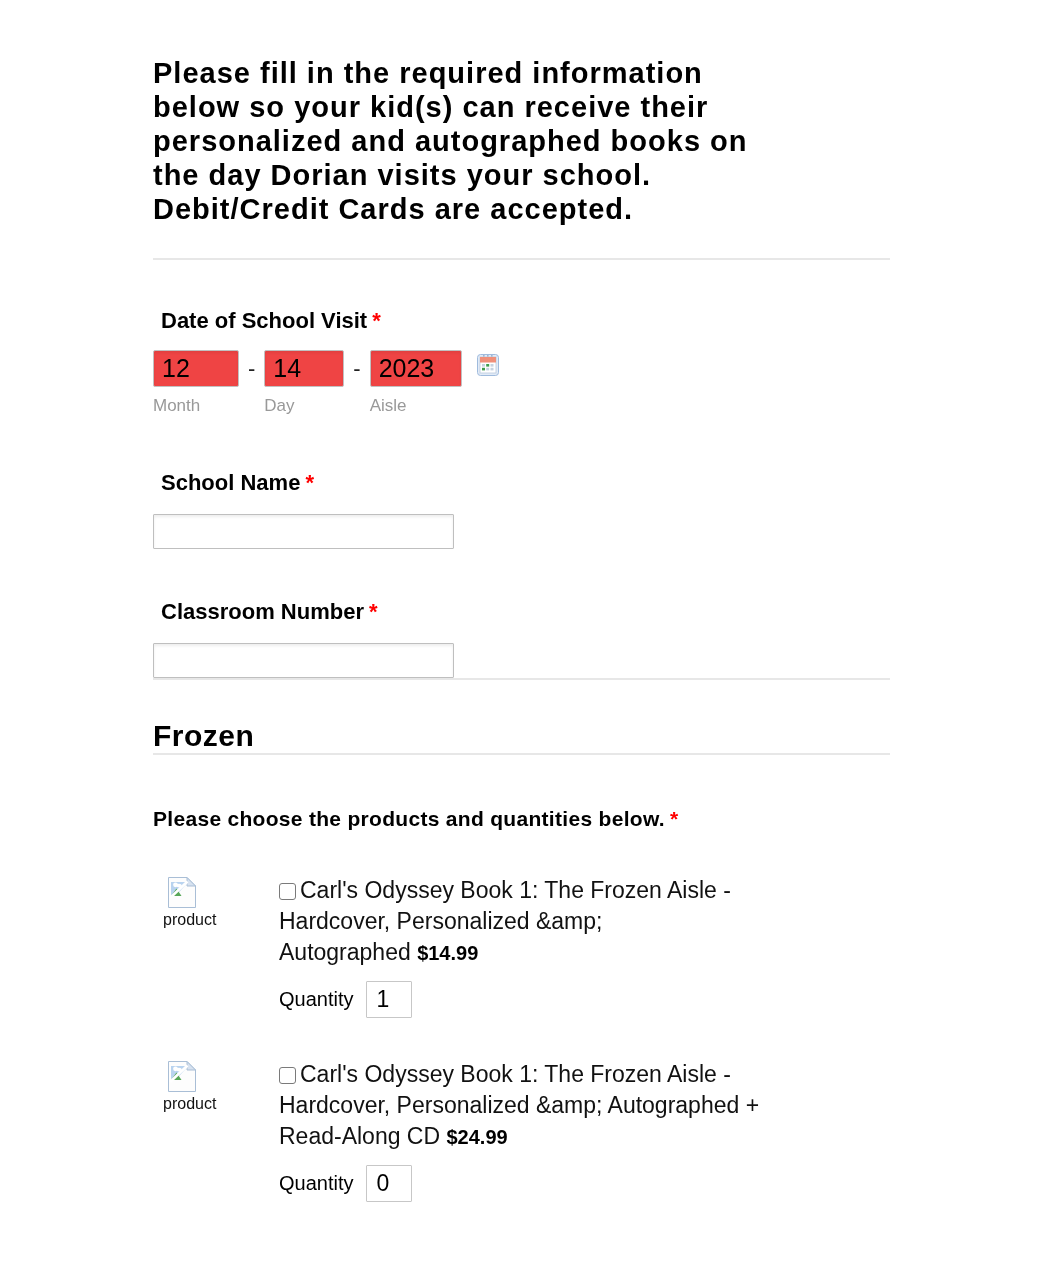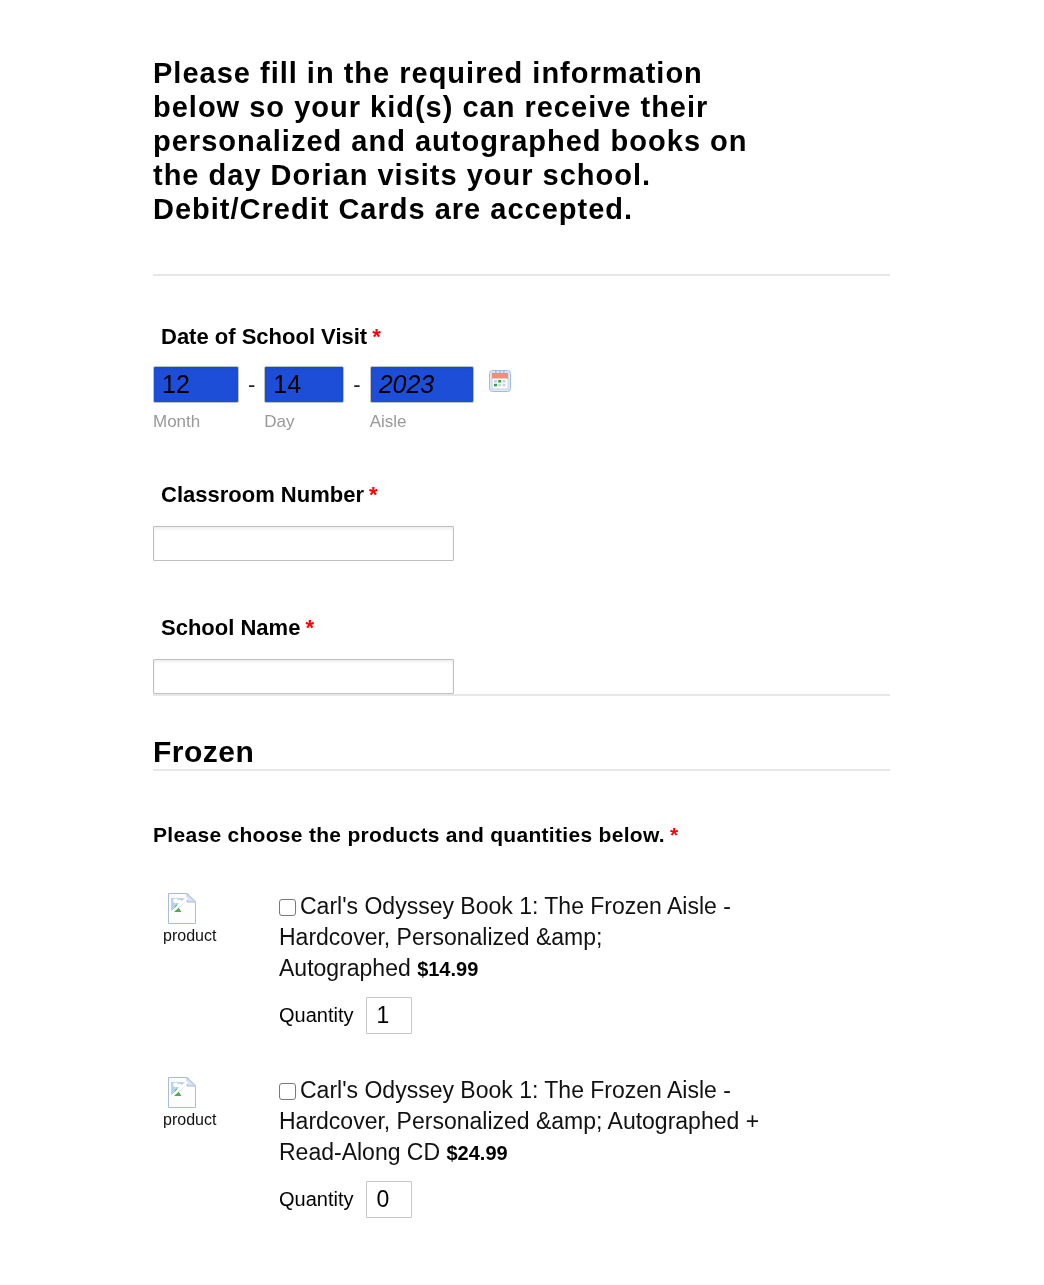--- a/index.html
+++ b/index.html
@@ -14,21 +14,21 @@
   }
   .page { padding: 56px 0 0 153px; width: 890px; }
 
   
   .intro {
     font-size: 29px;
     line-height: 34px;
     font-weight: 700;
     letter-spacing: 1px;
     width: 640px;
-    margin: 0 0 48px 0;
+    margin: 0 0 32px 0;
   }
 
   
   hr.divider {
     border: none;
     border-top: 2px solid #e7e7e7;
     width: 737px;
     margin: 0;
   }
 
@@ -47,26 +47,26 @@
   .date-unit { display: flex; flex-direction: column; }
   input.date-input {
     height: 37px;
     font-family: inherit;
     font-size: 25px;
     color: #000;
     padding: 0 8px;
     border: 1px solid #c1c1c1;
     border-radius: 2px;
     box-shadow: inset 0 2px 3px rgba(0,0,0,0.06);
-    background: #1d4ed8;
+    background: #ef4444;
     outline: none;
   }
   input.month-w { width: 86px; }
   input.day-w   { width: 80px; }
-  input.year-w  { width: 104px; font-style: italic; }
+  input.year-w  { width: 92px; }
   .sub { font-size: 17px; color: #999999; margin-top: 9px; }
   .dash { font-size: 22px; line-height: 37px; margin: 0 9px; color: #222; }
   .cal { margin: 4px 0 0 15px; cursor: pointer; line-height: 0; }
 
   
   .text-field { margin-top: 0; }
   .field-gap-a { margin-top: 54px; }
   .field-gap-b { margin-top: 50px; }
   input.text-input {
     display: block;
@@ -202,30 +202,30 @@
           </g>
           <g fill="#3f9e4d">
             <rect x="9.2" y="10" width="3" height="2.6"></rect>
             <rect x="5" y="13.8" width="3" height="2.6"></rect>
           </g>
         </svg>
       </div>
     </div>
   </div>
 
+  <div class="text-field field-gap-a">
+    <div class="field-label">
+      <span>School Name</span><span class="req">*</span>
+    </div>
+    <input class="text-input" type="text" value="" style="">
+  </div>
+
   <div class="text-field field-gap-b">
     <div class="field-label">
       <span>Classroom Number</span><span class="req">*</span>
-    </div>
-    <input class="text-input" type="text" value="" style="">
-  </div>
-
-  <div class="text-field field-gap-a">
-    <div class="field-label">
-      <span>School Name</span><span class="req">*</span>
     </div>
     <input class="text-input" type="text" value="" style="">
   </div>
 
   <hr class="divider hr2">
 
   <div class="books-heading">Frozen</div>
 
   <hr class="divider hr3">
 

